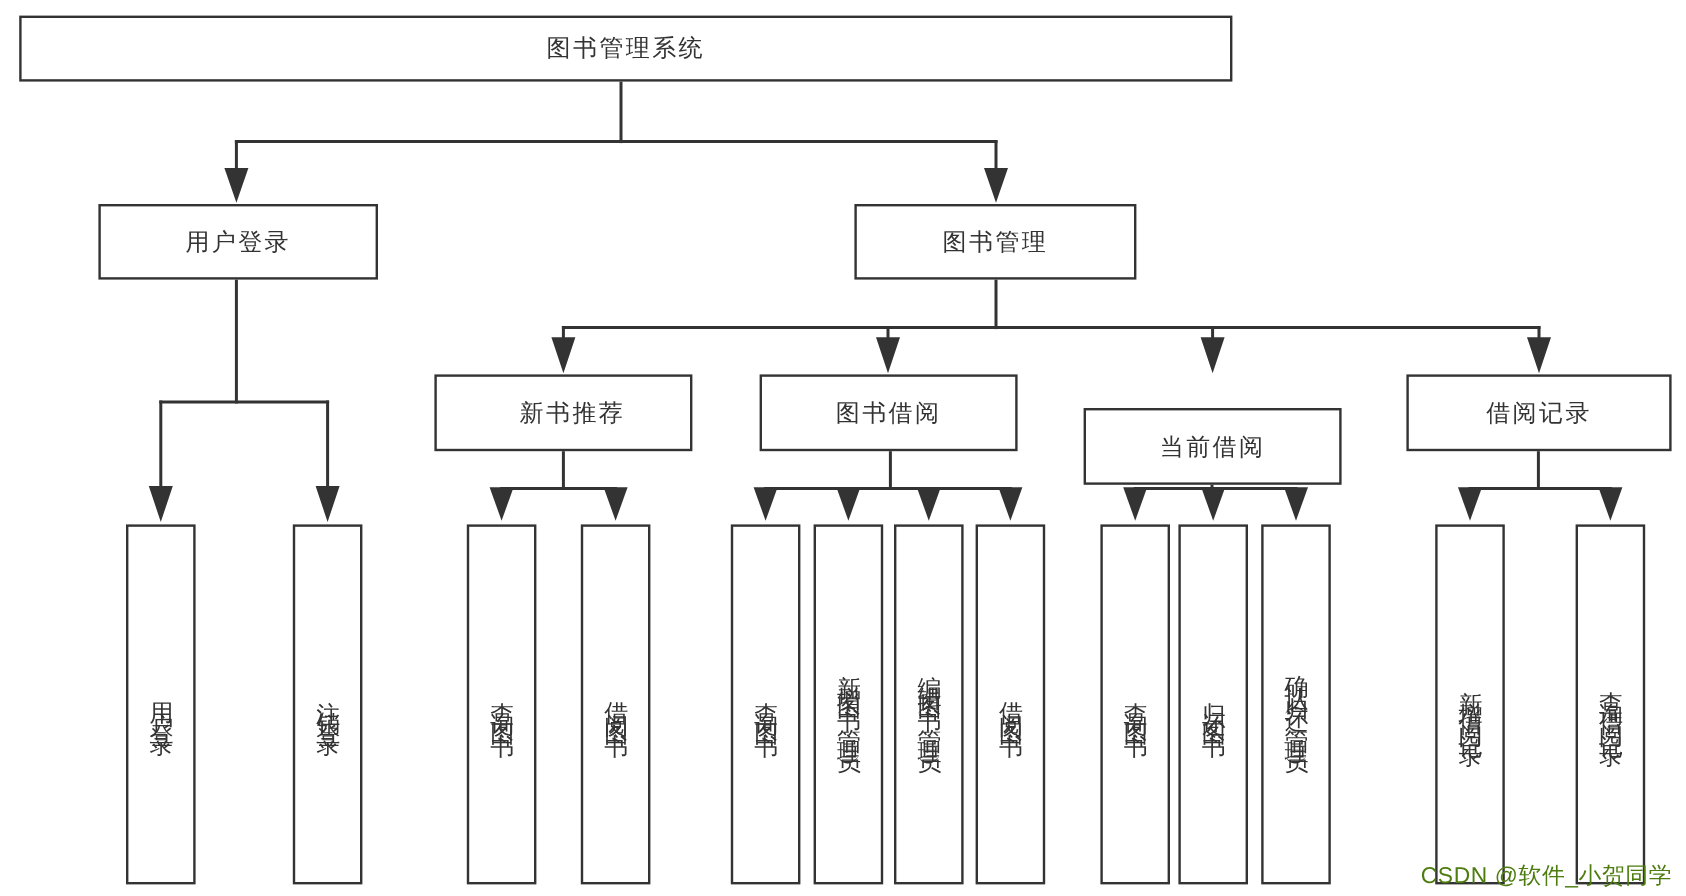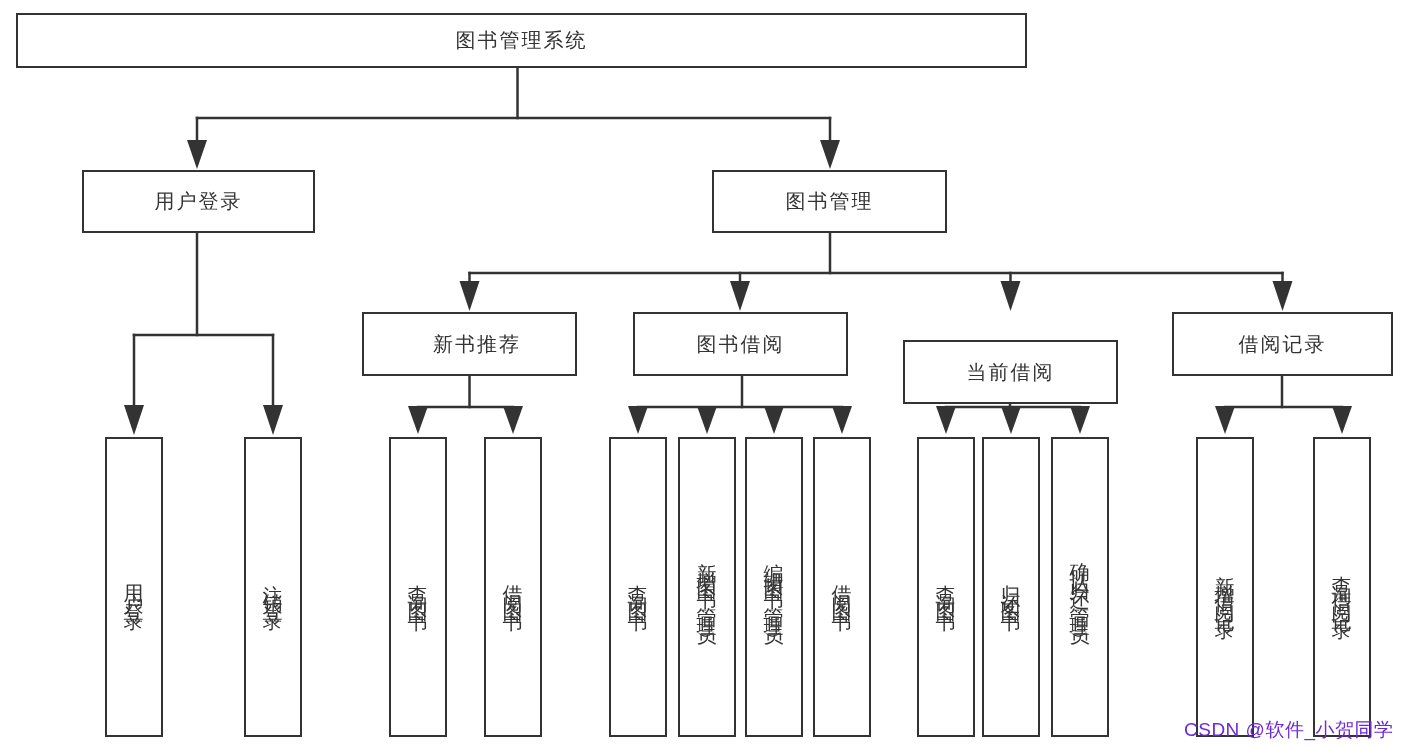--- a/index.html
+++ b/index.html
@@ -22,21 +22,21 @@
     border:2.5px solid #333333; background:#ffffff;
     display:flex; align-items:center; justify-content:center;
     z-index:2;
   }
   .vbox span {
     writing-mode:vertical-rl; text-orientation:mixed;
     font-size:20px; letter-spacing:9px; line-height:1;
   }
   .watermark {
     position:absolute; left:1184px; top:717px; z-index:5;
-    font-size:19px; letter-spacing:0.5px; color:#6d28d9;
+    font-size:19px; letter-spacing:0.5px; color:#4d7c0f;
     white-space:nowrap;
   }
 </style>
 </head>
 <body>
 
 <div class="canvas">
 
   <svg class="connectors" width="1405" height="747" viewBox="0 0 1405 747">
     <g stroke="#333333" stroke-width="2.5" fill="none" stroke-linecap="square">

